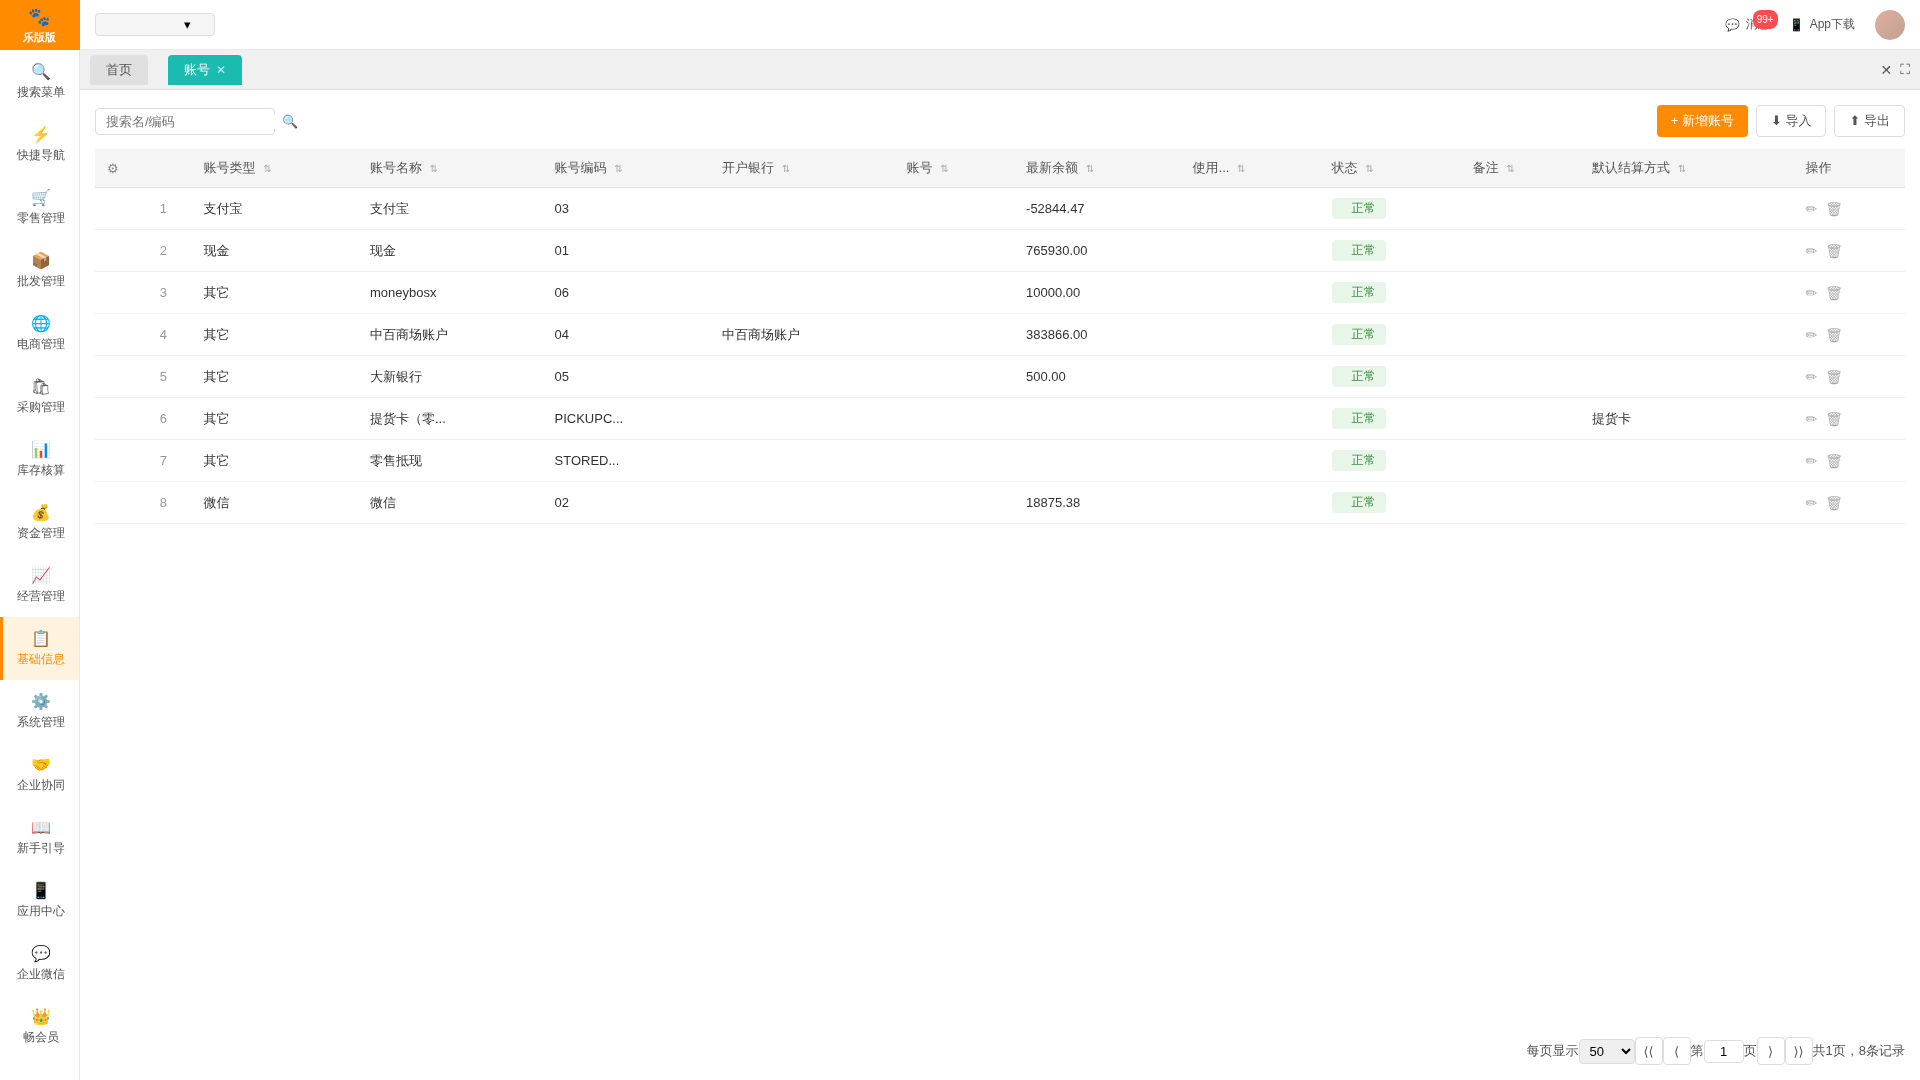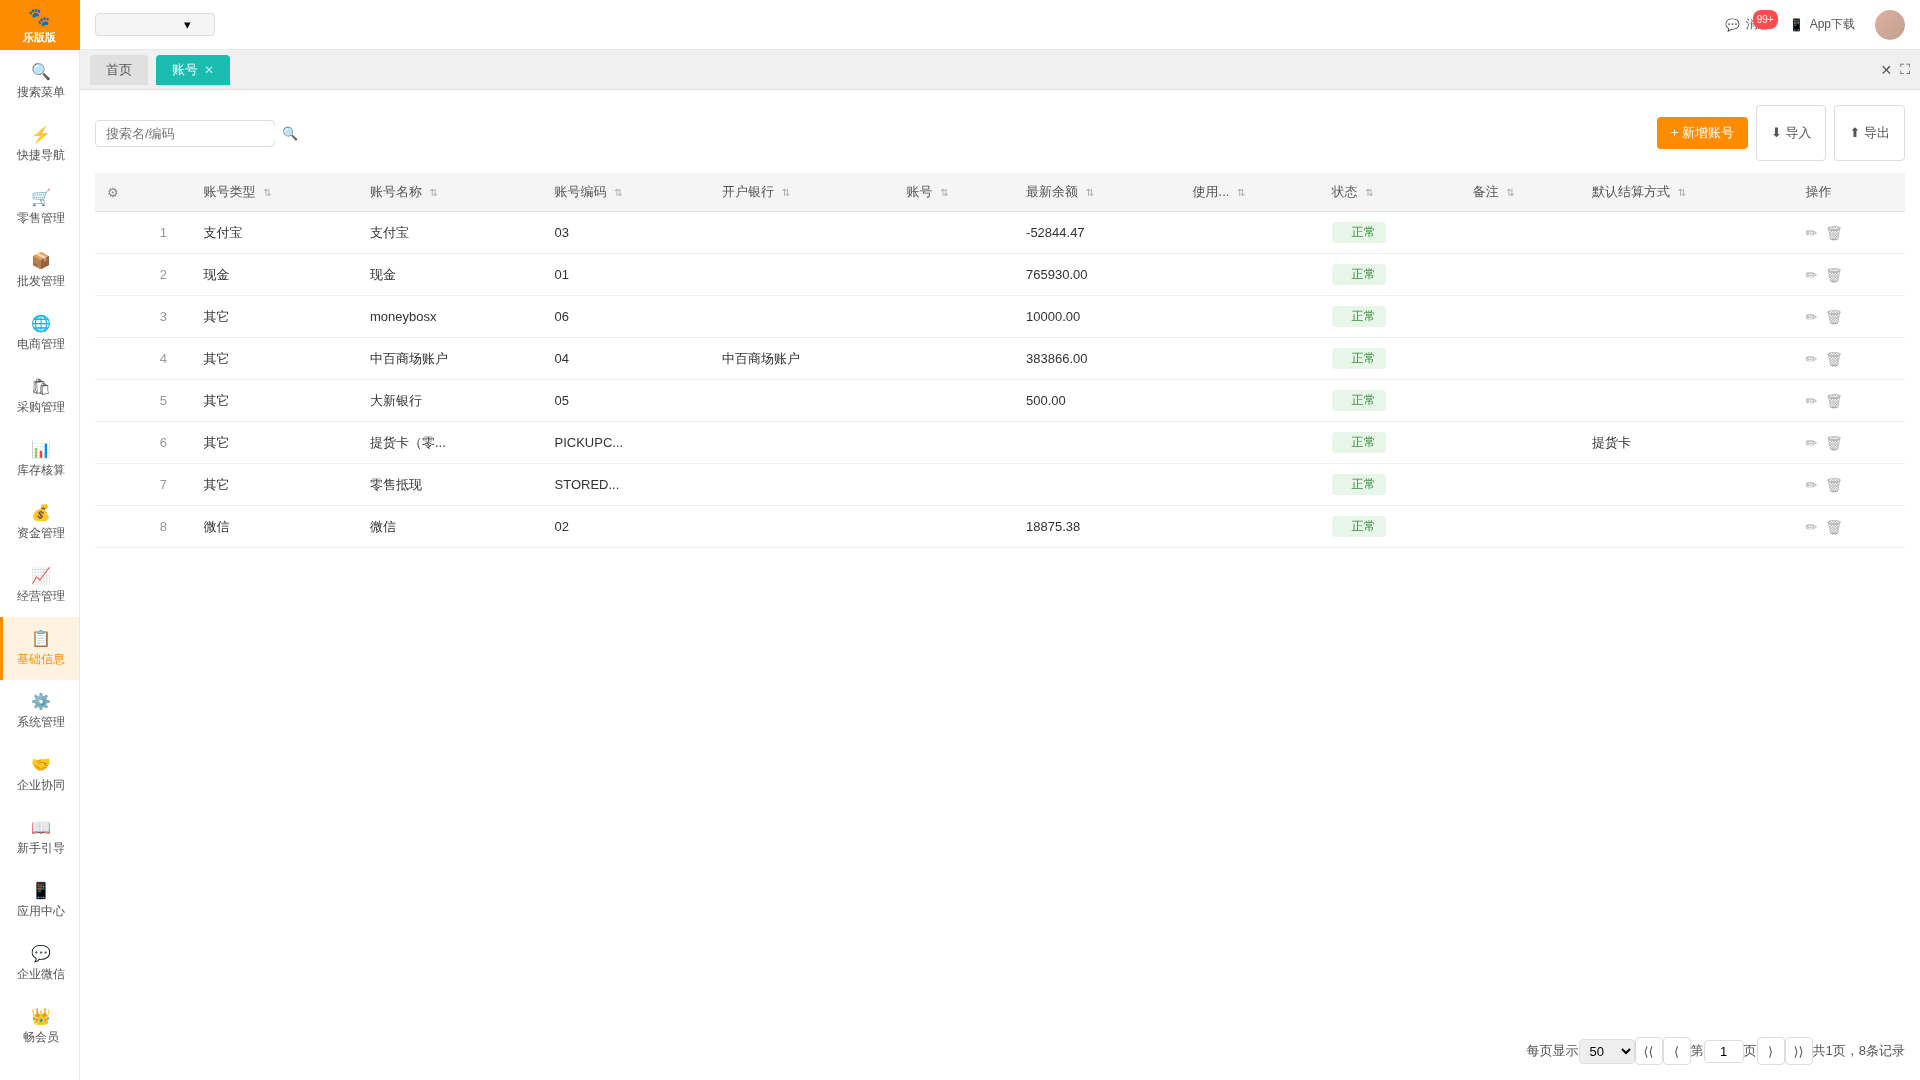--- a/index.html
+++ b/index.html
@@ -139,21 +139,21 @@
     }
     .tab {
       display: flex;
       align-items: center;
       padding: 6px 16px;
       cursor: pointer;
       font-size: 13px;
       color: #555;
       border-radius: 4px 4px 0 0;
       background: #e0e0e0;
-      margin-right: 8px;
+      margin-right: 20px;
       gap: 6px;
     }
     .tab.active {
       background: #1abcb0;
       color: #fff;
     }
     .tab .tab-close {
       font-size: 12px;
       cursor: pointer;
       opacity: 0.7;
@@ -221,21 +221,21 @@
       display: flex;
       align-items: center;
       gap: 4px;
       margin-left: 28px;
     }
     .btn-default {
       background: #fff;
       color: #555;
       border: 1px solid #ddd;
       border-radius: 4px;
-      padding: 18px 14px;
+      padding: 6px 14px;
       font-size: 13px;
       cursor: pointer;
       display: flex;
       align-items: center;
       gap: 4px;
     }
 
     
     .table-container {
       flex: 1;

